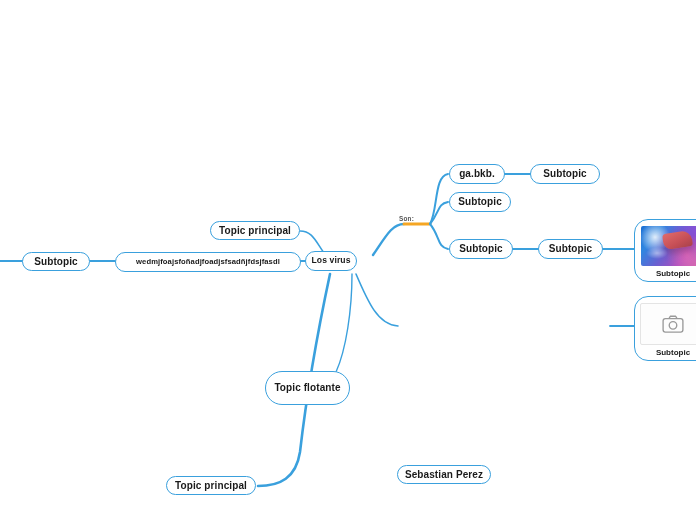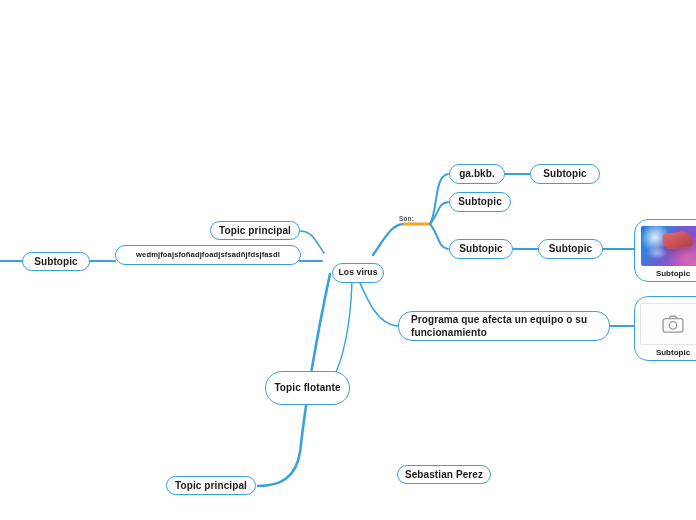--- a/index.html
+++ b/index.html
@@ -165,31 +165,31 @@
       <path d="M 356 274 C 368 302, 378 325, 398 326" stroke-width="1.6"></path>
 
       <path d="M 610 326 C 622 326, 624 326, 634 326" stroke-width="1.8"></path>
 
       <path d="M 330 274 C 318 330, 306 400, 300 452 C 296 478, 280 486, 258 486" stroke-width="2.6"></path>
 
       <path d="M 352 274 C 352 310, 346 350, 336 372 C 330 382, 322 381, 312 381" stroke-width="1.4"></path>
     </g>
   </svg>
 
-  <div class="node central" style="left:332px; top:251px; width:52px; height:20px;margin-top:12px;">
+  <div class="node central" style="left:305px; top:251px; width:52px; height:20px;">
     <span>Los virus</span>
   </div>
 
   <div class="branch-label" style="left:399px; top:215px;">Son:</div>
 
   <div class="node" style="left:22px; top:252px; width:68px; height:19px;">
     <span>Subtopic</span>
   </div>
 
-  <div class="node wide-text" style="left:115px; top:245px; width:186px; height:20px; font-size:7.6px;">
+  <div class="node wide-text" style="left:115px; top:252px; width:186px; height:20px; font-size:7.6px;">
     <span>wedmjfoajsfoñadjfoadjsfsadñjfdsjfasdl</span>
   </div>
 
   <div class="node" style="left:210px; top:221px; width:90px; height:19px;">
     <span>Topic principal</span>
   </div>
 
   <div class="node" style="left:449px; top:164px; width:56px; height:20px;">
     <span>ga.bkb.</span>
   </div>
@@ -203,23 +203,20 @@
   </div>
 
   <div class="node" style="left:449px; top:239px; width:64px; height:20px;">
     <span>Subtopic</span>
   </div>
 
   <div class="node" style="left:538px; top:239px; width:65px; height:20px;">
     <span>Subtopic</span>
   </div>
 
-  <div class="node multiline" style="left:398px; top:311px; width:212px; height:30px;">
-    <span>Programa que afecta un equipo o su funcionamiento</span>
-  </div>
 
   <div class="node" style="left:265px; top:371px; width:85px; height:34px;">
     <span>Topic flotante</span>
   </div>
 
   <div class="node" style="left:166px; top:476px; width:90px; height:19px;">
     <span>Topic principal</span>
   </div>
 
   <div class="node" style="left:397px; top:425px; width:94px; height:19px;margin-top:40px;">

